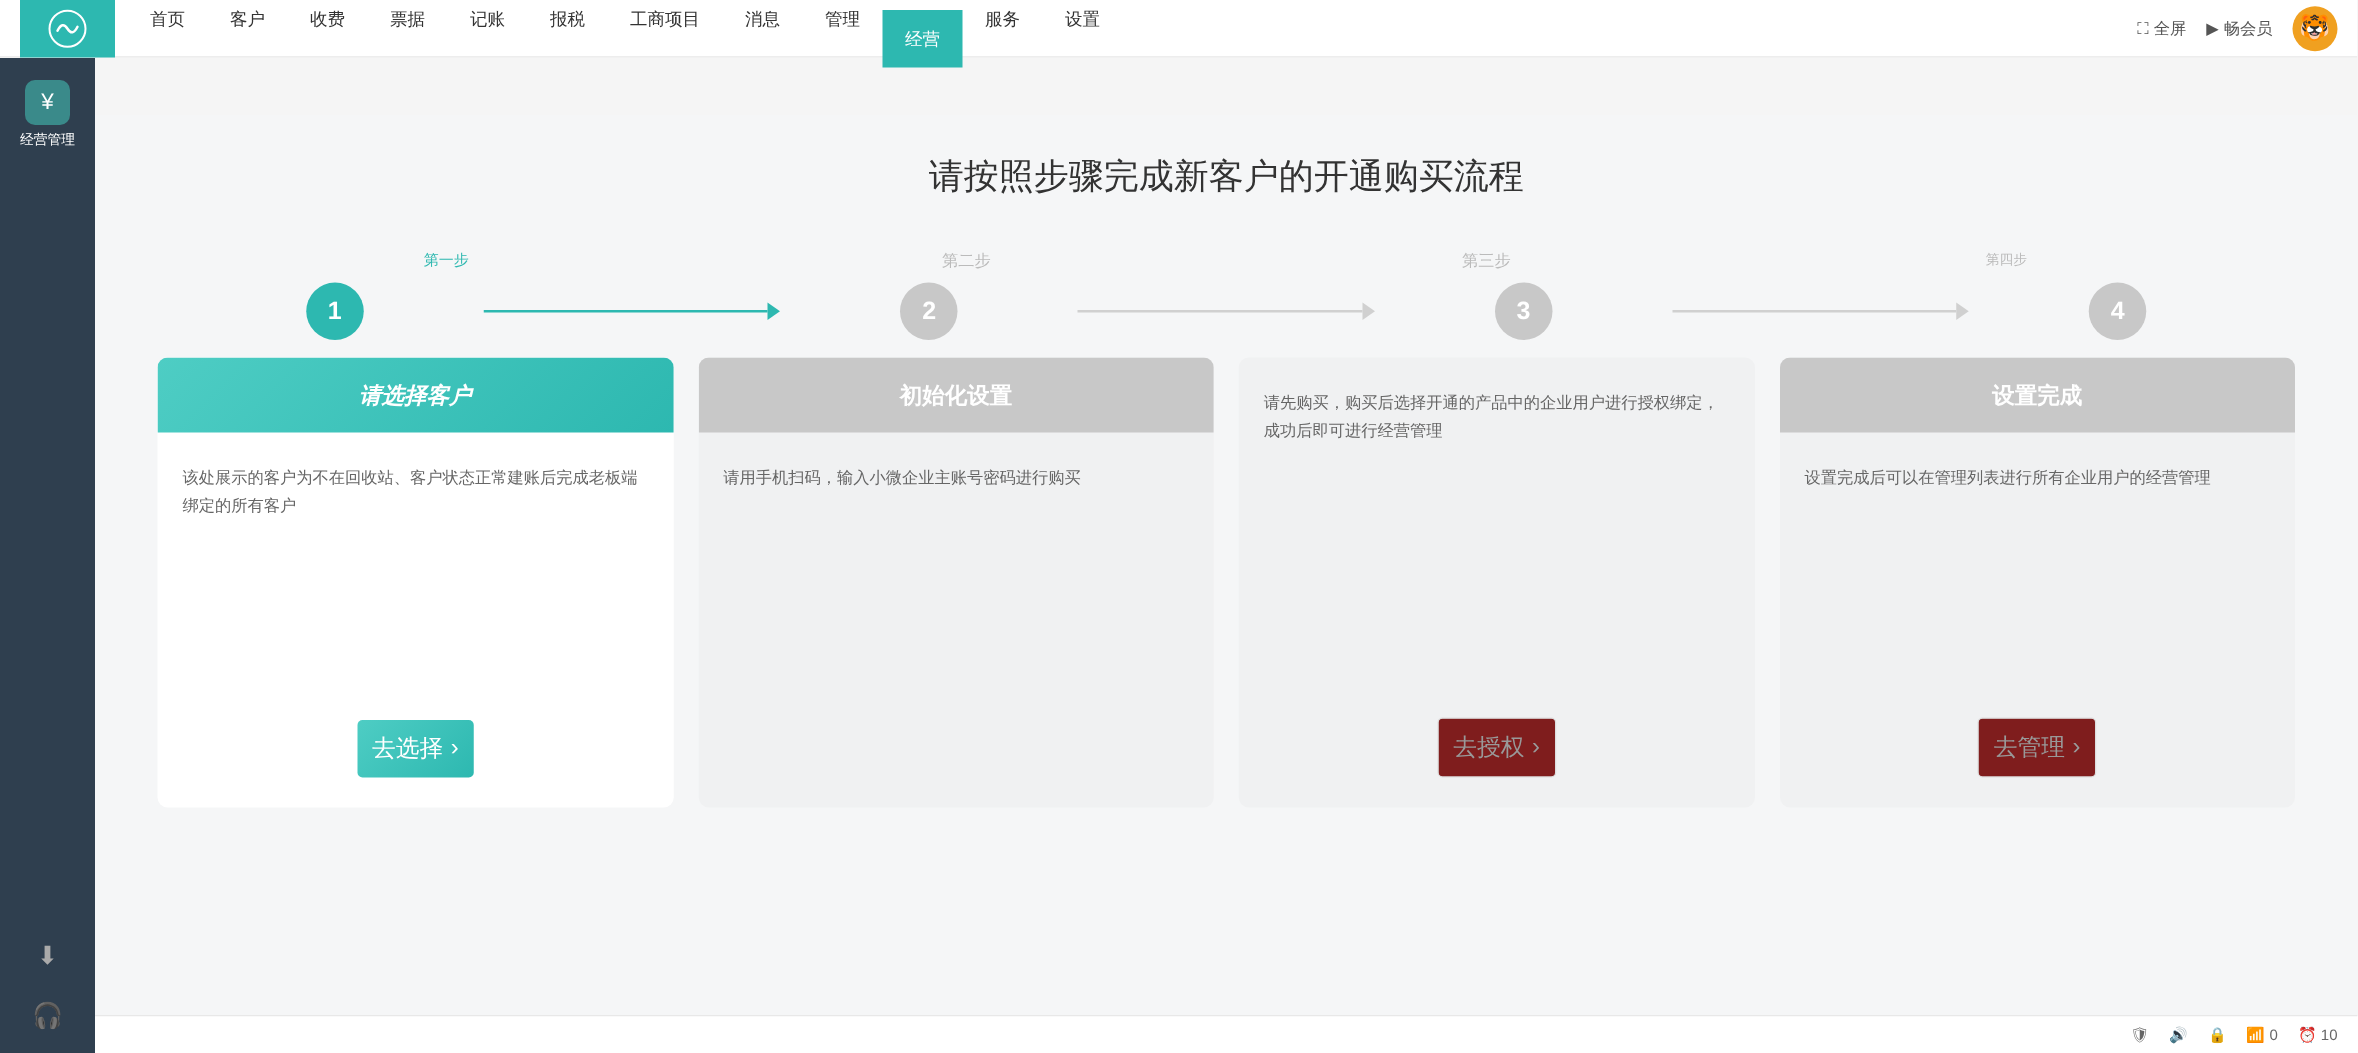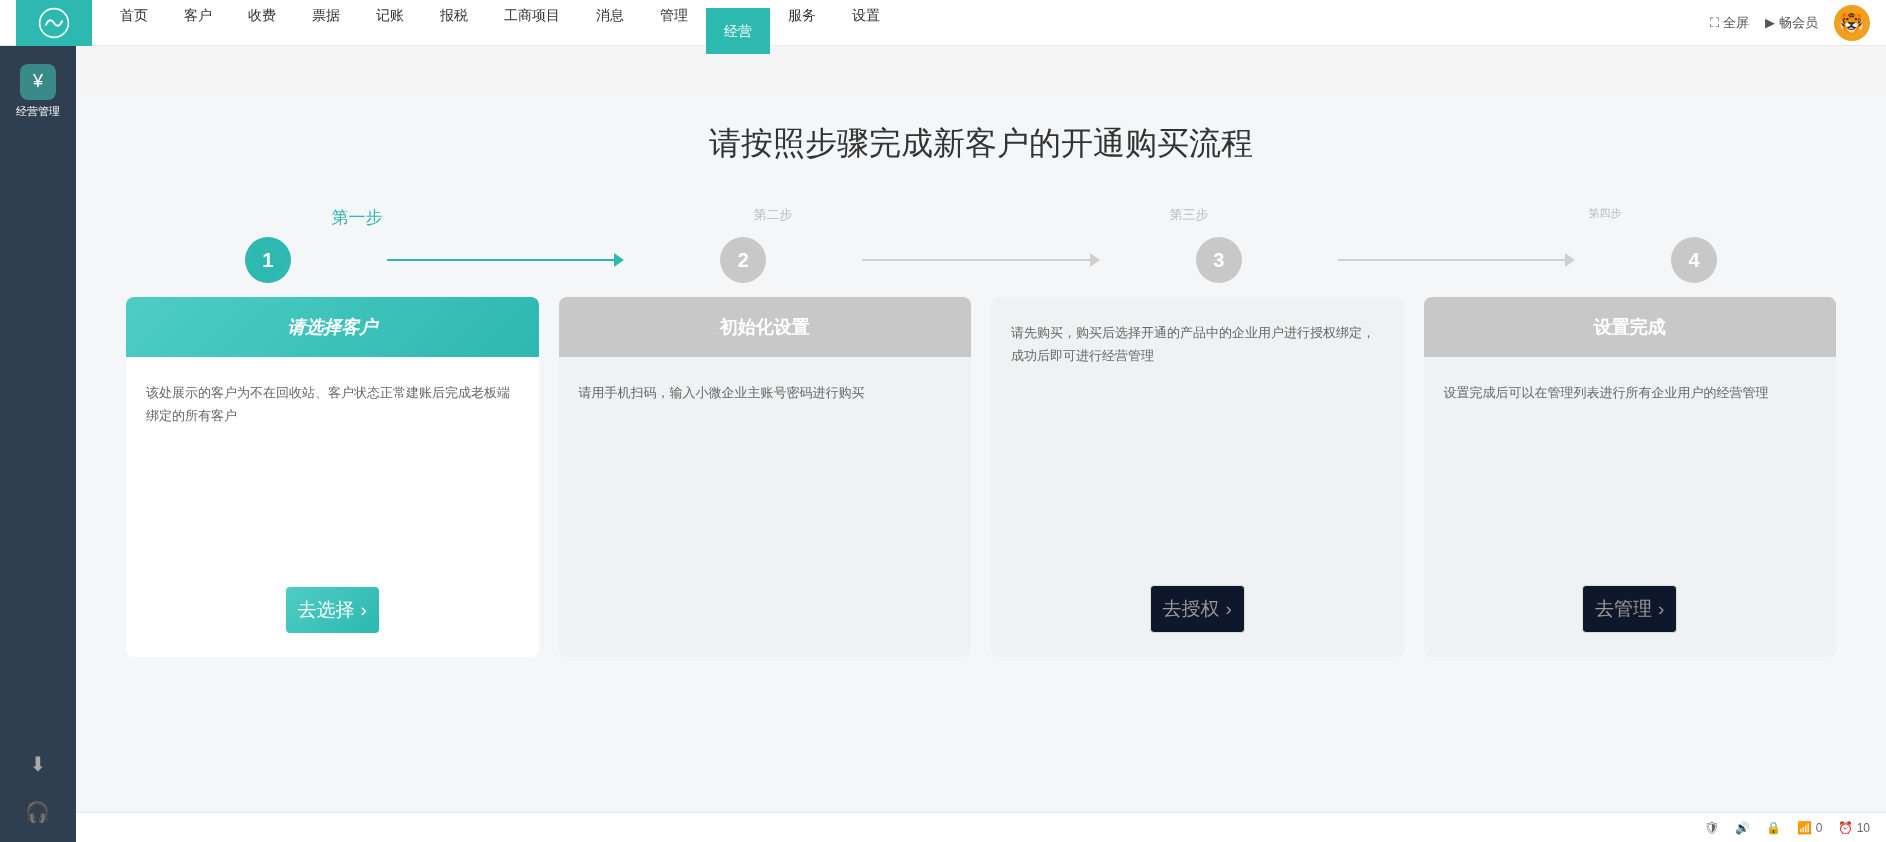--- a/index.html
+++ b/index.html
@@ -93,21 +93,21 @@
       font-size: 18px; color: #999; cursor: pointer;
       width: 24px; height: 24px; display: flex; align-items: center; justify-content: center;
     }
 
     
     .content-area {
       padding: 30px 50px;
     }
     .main-title {
       text-align: center;
-      font-size: 32px;
+      font-size: 28px;
       color: #333;
       margin-bottom: 40px;
       font-weight: normal;
     }
 
     
     .cards-row {
       display: flex; gap: 20px;
       margin-top: 0;
     }
@@ -157,21 +157,21 @@
       font-size: 19px;
       cursor: pointer;
       border: none;
       display: flex; align-items: center; gap: 6px;
     }
     .btn-active {
       background: linear-gradient(135deg, #4ecdc4, #2db8b0);
       color: #fff;
     }
     .btn-inactive {
-      background: #0f172a;
+      background: #7f1d1d;
       color: #999;
       border: 1px solid #ddd;
     }
 
     
     .status-bar {
       position: fixed; bottom: 0; left: 0; right: 0;
       height: 30px;
       background: #fff;
       border-top: 1px solid #e8e8e8;
@@ -239,21 +239,21 @@
 <div class="main">
 
 
   <div class="content-area">
     <div class="main-title">请按照步骤完成新客户的开通购买流程</div>
 
     <div class="steps-and-cards">
 
       <div style="display:flex; padding: 0 23px; margin-bottom: 8px;">
         <div style="flex:1; display:flex; flex-direction:column; align-items:center;">
-          <span style="font-size:17px; color:#2db8b0;">第一步</span>
+          <span style="font-size:12px; color:#2db8b0;">第一步</span>
         </div>
         <div style="flex:1; display:flex; flex-direction:column; align-items:center;">
           <span style="font-size:13px; color:#bbb;">第二步</span>
         </div>
         <div style="flex:1; display:flex; flex-direction:column; align-items:center;">
           <span style="font-size:13px; color:#bbb;">第三步</span>
         </div>
         <div style="flex:1; display:flex; flex-direction:column; align-items:center;">
           <span style="font-size:11px; color:#bbb;">第四步</span>
         </div>

